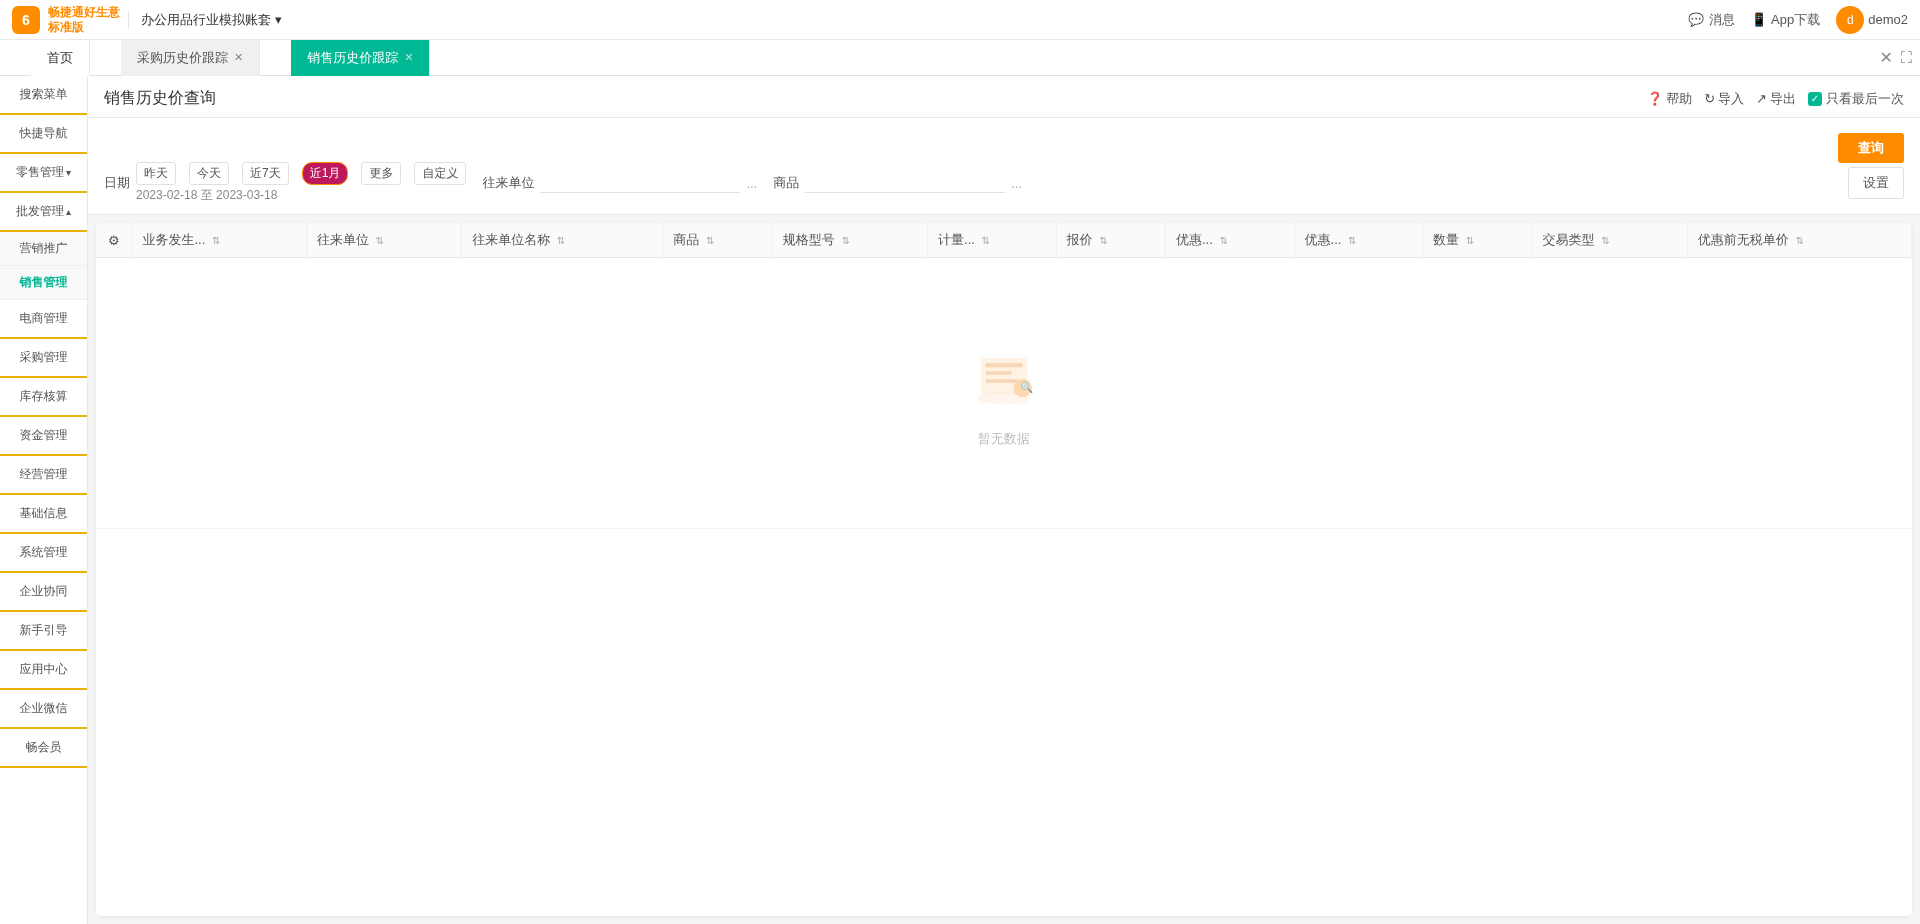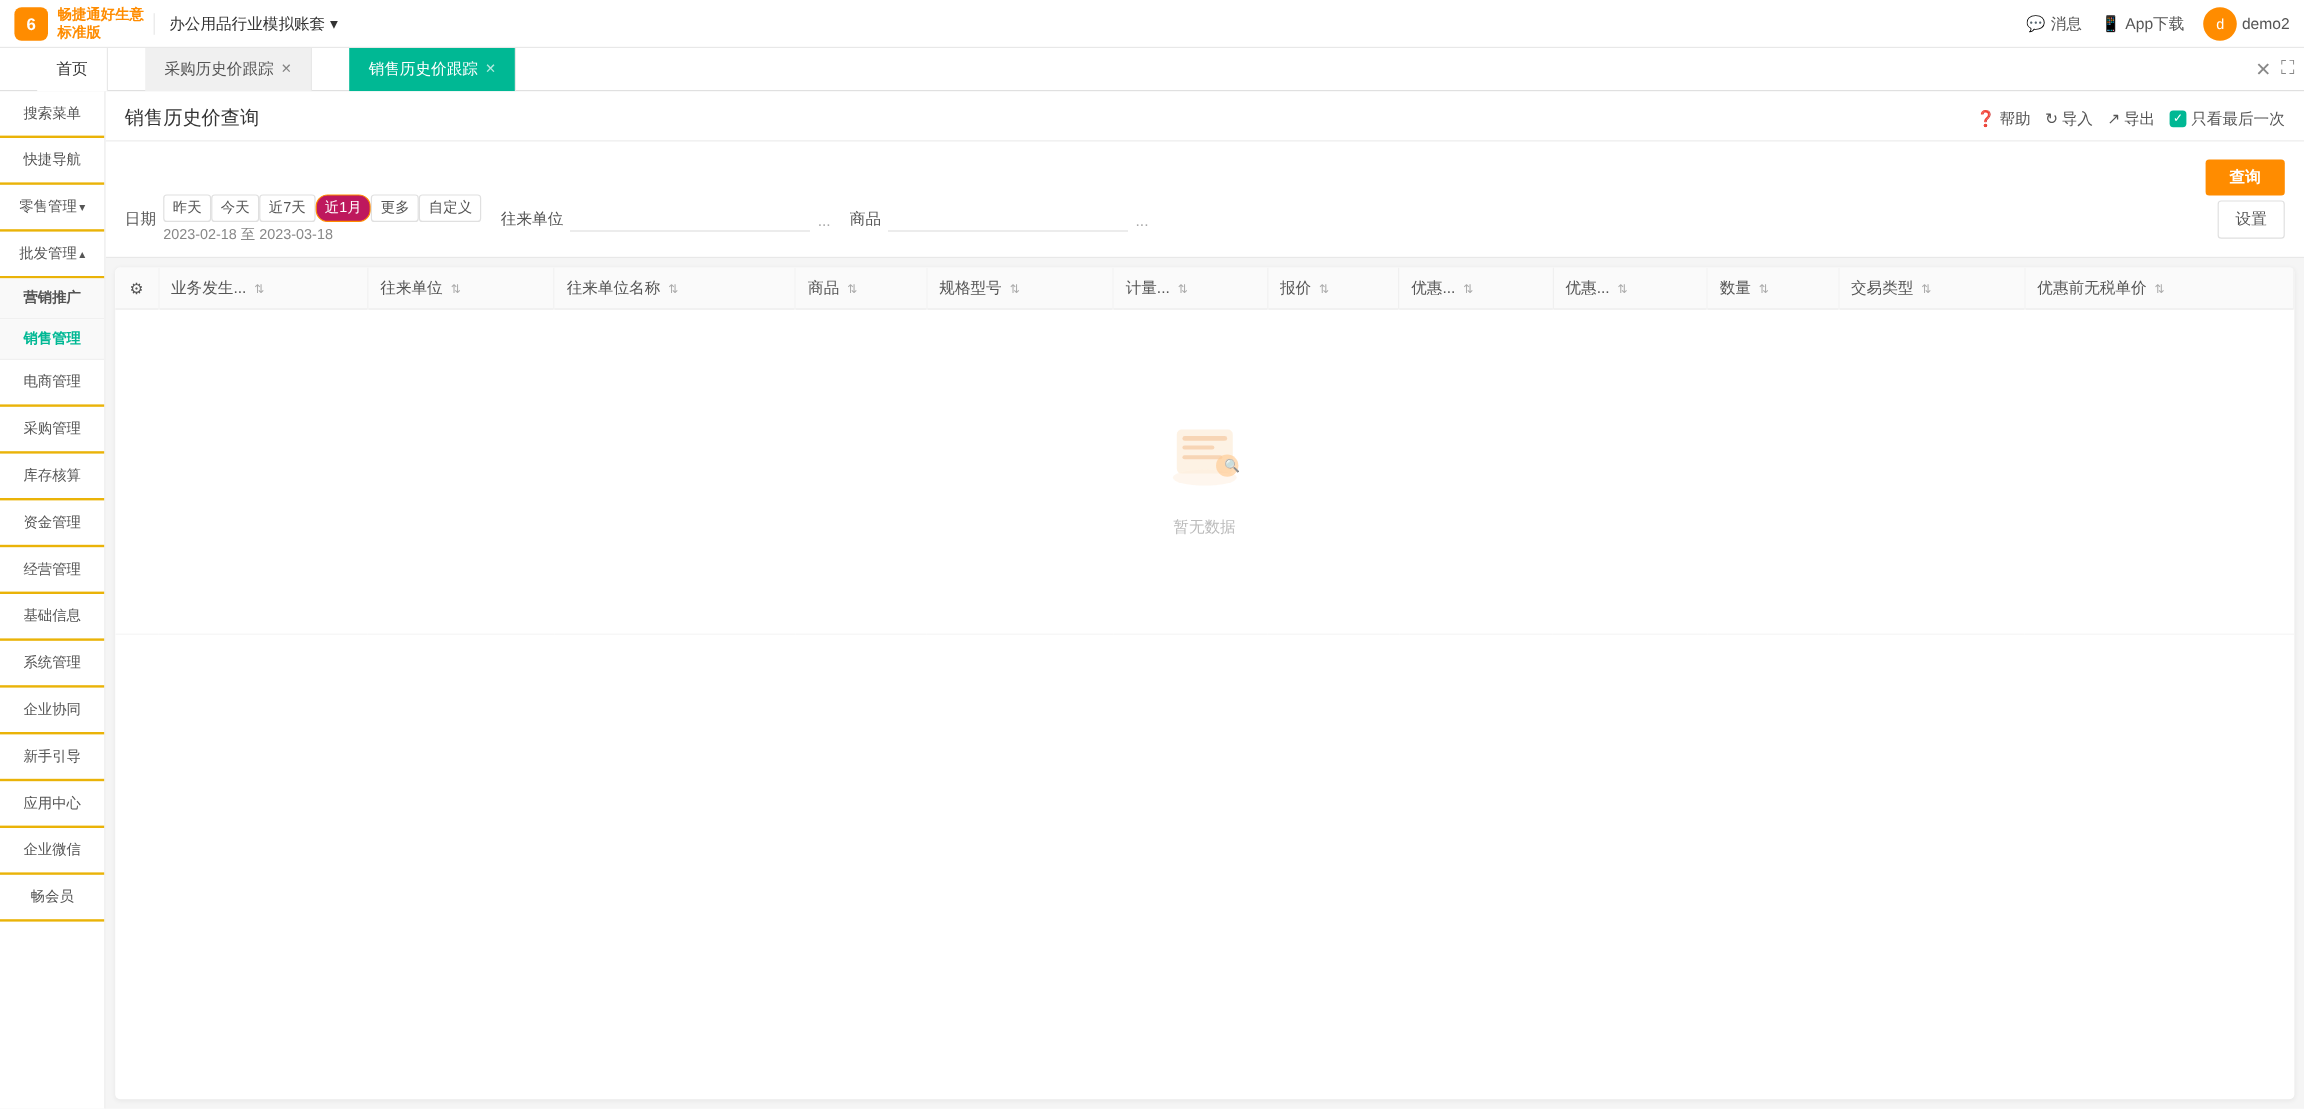--- a/index.html
+++ b/index.html
@@ -25,37 +25,37 @@
     .tabbar-actions { margin-left: auto; display: flex; align-items: center; gap: 8px; padding-right: 8px; }
     .tabbar-actions span { font-size: 16px; cursor: pointer; color: #888; }
 
     
     .main-layout { display: flex; flex: 1; overflow: hidden; }
 
     
     .sidebar { width: 88px; background: #fff; border-right: 1px solid #e8e8e8; display: flex; flex-direction: column; overflow-y: auto; }
     .sidebar-item { padding: 10px 4px; text-align: center; cursor: pointer; font-size: 12px; color: #555; border-bottom: 2px solid #eab308; white-space: nowrap; overflow: hidden; text-overflow: ellipsis; }
     .sidebar-item.has-arrow { display: flex; align-items: center; justify-content: center; gap: 2px; }
-    .sidebar-sub { background: #f9f9f9; font-weight: bold; }
+    .sidebar-sub { background: #f9f9f9; }
     .sidebar-sub-item { padding: 8px 4px; text-align: center; cursor: pointer; font-size: 12px; color: #555; border-bottom: 1px solid #f0f0f0; }
     .sidebar-sub-item.active-sub { color: #00b894; font-weight: bold; }
 
     
     .content { flex: 1; display: flex; flex-direction: column; overflow: hidden; background: #f5f5f5; }
     .page-header { background: #fff; padding: 12px 16px 8px; border-bottom: 1px solid #e8e8e8; display: flex; align-items: center; justify-content: space-between; }
     .page-title { font-size: 16px; font-weight: normal; color: #333; }
     .page-actions { display: flex; align-items: center; gap: 12px; font-size: 13px; color: #555; }
     .page-actions span { display: flex; align-items: center; gap: 3px; cursor: pointer; }
     .page-actions .checkbox-label { display: flex; align-items: center; gap: 4px; cursor: pointer; }
 
     
     .filter-bar { background: #fff; padding: 10px 16px; border-bottom: 1px solid #e8e8e8; display: flex; align-items: center; gap: 16px; flex-wrap: wrap; }
     .filter-group { display: flex; align-items: center; gap: 6px; margin-top: 34px; }
     .filter-label { color: #555; font-size: 13px; white-space: nowrap; }
-    .date-buttons { display: flex; align-items: center; gap: 0; }
+    .date-buttons { display: flex; align-items: center; gap: 13px; }
     .date-btn { padding: 2px 7px; border: 1px solid #e0e0e0; border-radius: 3px; cursor: pointer; font-size: 12px; color: #555; background: #fff; white-space: nowrap; }
     .date-btn.active { background: #be185d; color: #fff; border-color: #ff8c00; border-radius: 10px; }
     .date-range-text { font-size: 12px; color: #888; margin-top: 2px; }
     .filter-input { border: none; border-bottom: 1px solid #e0e0e0; padding: 2px 8px; font-size: 13px; outline: none; width: 160px; background: transparent; }
     .filter-dots { color: #aaa; font-size: 13px; cursor: pointer; }
     .query-btn { padding: 6px 20px; background: #ff8c00; color: #fff; border: none; border-radius: 3px; cursor: pointer; font-size: 13px; font-weight: bold; }
     .settings-btn { padding: 6px 14px; background: #fff; color: #555; border: 1px solid #e0e0e0; border-radius: 3px; cursor: pointer; font-size: 13px; }
     .filter-right { margin-left: auto; display: flex; flex-direction: column; align-items: flex-end; gap: 4px; }
 
     

